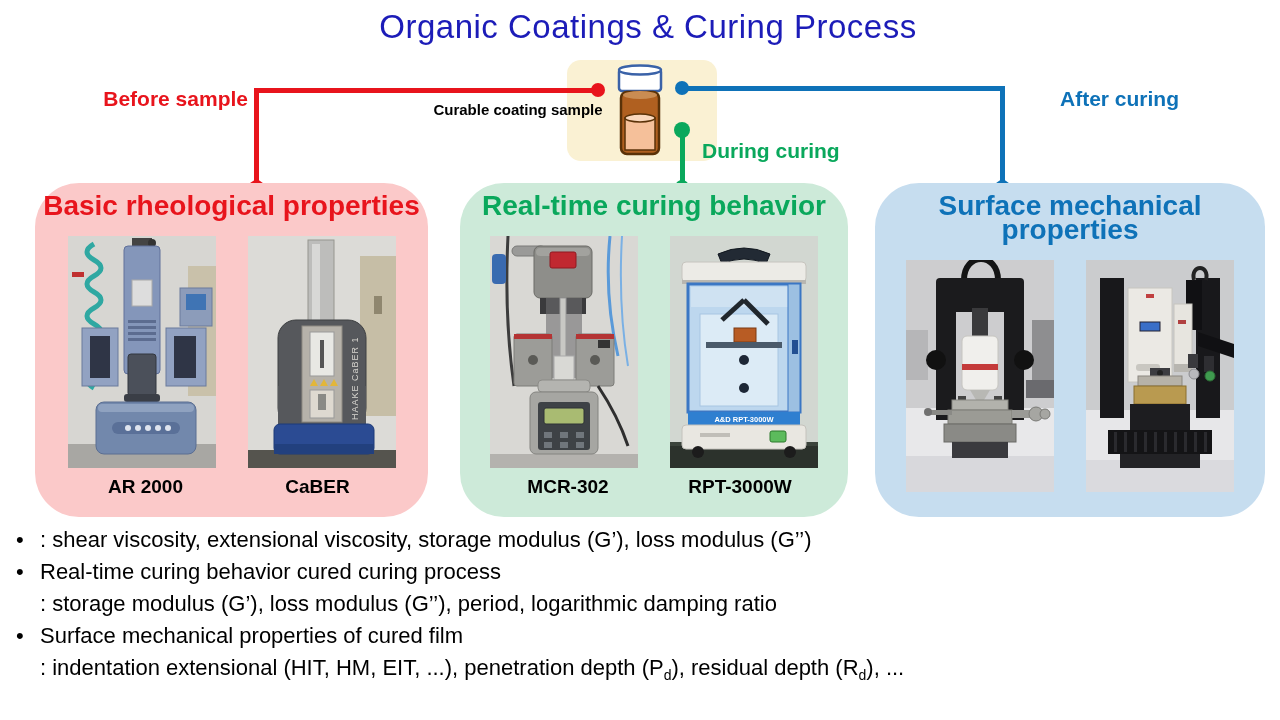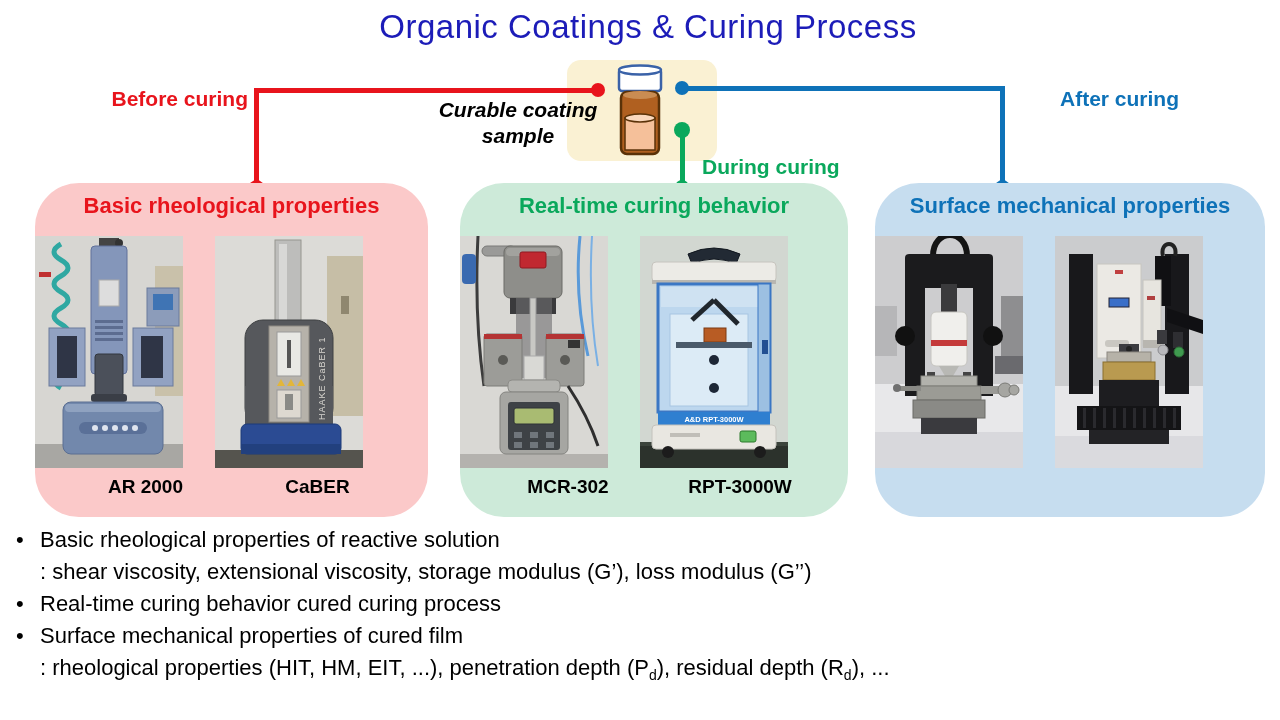--- a/index.html
+++ b/index.html
@@ -18,42 +18,42 @@
     font-family:"Liberation Sans", sans-serif;overflow:hidden;color:#000;
   }
   .title{
     position:absolute;top:8px;left:8px;width:100%;text-align:center;
     font-size:33px;font-weight:normal;color:var(--title-blue);letter-spacing:0.5px;
   }
   .sample-box{position:absolute;left:567px;top:60px;width:150px;height:101px;
     background:var(--yellow-bg);border-radius:14px;}
   .vial{position:absolute;left:612px;top:64px;}
   .sample-label{position:absolute;left:420px;top:97px;width:196px;text-align:center;
-    font-size:21px;font-weight:bold;line-height:26px;font-style:italic;}
+    font-size:15px;font-weight:bold;line-height:26px;}
   .line{position:absolute;}
   .line.red{background:var(--red);}
   .line.green{background:var(--green);}
   .line.blue{background:var(--blue);}
   .dot{position:absolute;border-radius:50%;}
   .dot.red{background:var(--red);}
   .dot.green{background:var(--green);}
   .dot.blue{background:var(--blue);}
   .branch-label{position:absolute;font-size:21px;font-weight:bold;white-space:nowrap;}
   .branch-label.before{color:var(--red);left:58px;top:87px;width:190px;text-align:right;}
-  .branch-label.during{color:var(--green);left:702px;top:155px;}
+  .branch-label.during{color:var(--green);left:702px;top:139px;}
   .branch-label.after{color:var(--blue);left:1018px;top:87px;margin-left:42px;}
   .panel{position:absolute;top:183px;height:334px;border-radius:44px;}
   .panel.pink{left:35px;width:393px;background:var(--pink-bg);}
   .panel.greenp{left:460px;width:388px;background:var(--green-bg);}
   .panel.bluep{left:875px;width:390px;background:var(--blue-bg);}
-  .panel-title{margin-top:11px;text-align:center;font-size:22px;font-weight:bold;line-height:24px;}
+  .panel-title{margin-top:11px;text-align:center;font-size:28px;font-weight:bold;line-height:24px;}
   .panel.pink .panel-title{color:var(--red);}
   .panel.greenp .panel-title{color:var(--green);}
   .panel.bluep .panel-title{color:var(--blue);}
-  .photos{display:flex;gap:32px;margin-top:18px;}
+  .photos{display:flex;justify-content:center;gap:32px;margin-top:18px;}
   .photo{width:148px;height:232px;display:block;}
   .inst-labels{display:flex;justify-content:center;gap:24px;margin-top:8px;}
   .inst-label{width:148px;text-align:center;font-size:19px;font-weight:bold;}
   .bullets{position:absolute;left:16px;top:524px;width:1252px;font-size:22px;line-height:32px;}
   .bullet-item{display:flex;}
   .bullet-marker{width:24px;flex:none;}
   .bullet-body{flex:1;}
   .bullet-detail sub{font-size:14px;line-height:0;}
 </style>
 </head>
@@ -83,21 +83,21 @@
     <rect x="7" y="5" width="42" height="22" rx="3" fill="#ffffff" stroke="#3a62a8" stroke-width="2.5"></rect>
     <ellipse cx="28" cy="6" rx="21" ry="4.5" fill="#ffffff" stroke="#3a62a8" stroke-width="2.5"></ellipse>
     <rect x="9" y="28" width="38" height="62" rx="6" fill="#b06020" stroke="#5a3208" stroke-width="2.5"></rect>
     <ellipse cx="28" cy="31" rx="17" ry="4" fill="#c98c52"></ellipse>
     <rect x="13" y="54" width="30" height="32" fill="#f5c09a" stroke="#5a3208" stroke-width="1.5"></rect>
     <ellipse cx="28" cy="54" rx="15" ry="4" fill="#fad8bd" stroke="#5a3208" stroke-width="1.5"></ellipse>
   </svg>
 
   <div class="sample-label">Curable coating sample</div>
 
-  <div class="branch-label before">Before curing</div>
+  <div class="branch-label before">Before sample</div>
   <div class="branch-label during">During curing</div>
   <div class="branch-label after">After curing</div>
 
   <div class="panel pink">
     <div class="panel-title">Basic rheological properties</div>
     <div class="photos">
       <svg class="photo" viewBox="0 0 148 232">
         <g>
           <rect x="0" y="0" width="148" height="232" fill="#d7d6d2"></rect>
           <rect x="0" y="208" width="148" height="24" fill="#a8a7a3"></rect>
@@ -321,32 +321,32 @@
           <rect x="34" y="194" width="80" height="14" fill="#232326"></rect>
         </g>
       </svg>
     </div>
   </div>
 
   <div class="bullets">
     <div class="bullet-item">
       <span class="bullet-marker">•</span>
       <div class="bullet-body">
-        <div class="bullet-heading">Basic rheological properties of reactive solution</div>
         <div class="bullet-detail">: shear viscosity, extensional viscosity, storage modulus (G’), loss modulus (G’’)</div>
       </div>
     </div>
     <div class="bullet-item">
       <span class="bullet-marker">•</span>
       <div class="bullet-body">
         <div class="bullet-heading">Real-time curing behavior cured curing process</div>
+        <div class="bullet-detail">: storage modulus (G’), loss modulus (G’’), period, logarithmic damping ratio</div>
       </div>
     </div>
     <div class="bullet-item">
       <span class="bullet-marker">•</span>
       <div class="bullet-body">
         <div class="bullet-heading">Surface mechanical properties of cured film</div>
-        <div class="bullet-detail"><span>: rheological properties (HIT, HM, EIT, ...), penetration depth (P</span><sub>d</sub><span>), residual depth (R</span><sub>d</sub><span>), ...</span></div>
+        <div class="bullet-detail"><span>: indentation extensional (HIT, HM, EIT, ...), penetration depth (P</span><sub>d</sub><span>), residual depth (R</span><sub>d</sub><span>), ...</span></div>
       </div>
     </div>
   </div>
 
 </div>
 
 </body></html>

